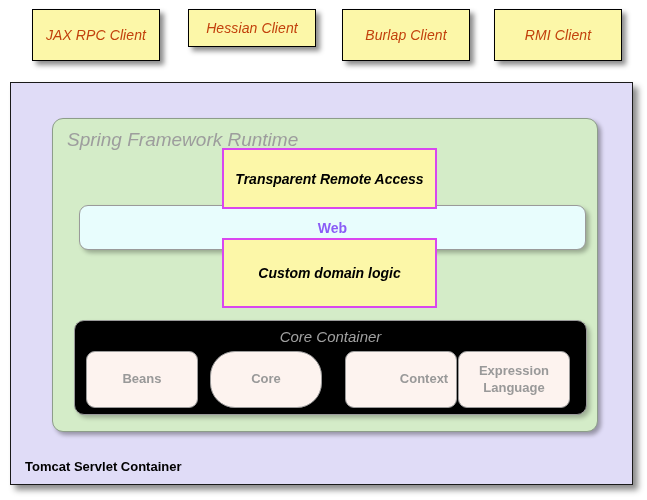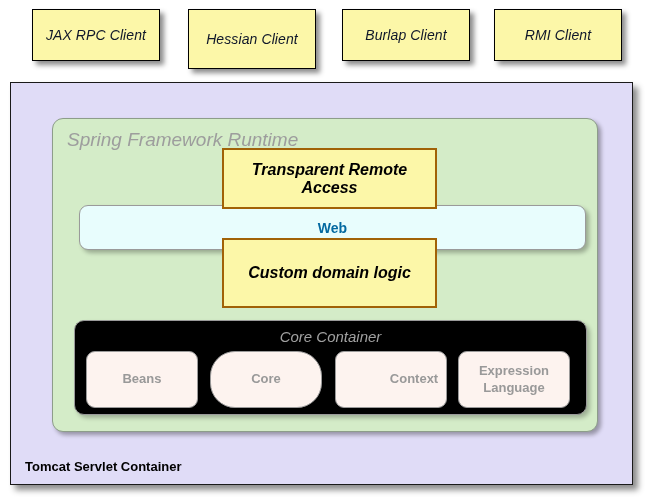--- a/index.html
+++ b/index.html
@@ -32,21 +32,21 @@
     text-align: center;
   }
 
   
   .client-box {
     background: #fcf7a8;
     border: 1.5px solid #000000;
     box-shadow: 4px 4px 5px rgba(0,0,0,0.45);
     font-style: italic;
     font-size: 14px;
-    color: #0f172a;
+    color: #c2410c;
     letter-spacing: 0.1px;
   }
 
   
   #servlet-container {
     position: absolute;
     left: 10px;
     top: 82px;
     width: 623px;
     height: 403px;
@@ -100,21 +100,21 @@
     border: 1px solid #9a9a9a;
     border-radius: 9px;
     box-shadow: 3px 3px 4px rgba(0,0,0,0.28);
     display: flex;
     align-items: center;
     justify-content: center;
   }
   #web-label {
     font-size: 14px;
     font-weight: bold;
-    color: #0369a1;
+    color: #8b5cf6;
   }
 
   
   #core-container {
     position: absolute;
     left: 74px;
     top: 320px;
     width: 513px;
     height: 95px;
     box-sizing: border-box;
@@ -149,37 +149,37 @@
     text-align: center;
     font-size: 13px;
     font-weight: bold;
     color: #999999;
     line-height: 1.25;
   }
 
   
   .overlay-box {
     background: #fcf7a8;
-    border: 2px solid #a16207;
-    font-style: italic;
-    font-weight: bold;
-    font-size: 16px;
+    border: 2px solid #d946ef;
+    font-style: italic;
+    font-weight: bold;
+    font-size: 14px;
     color: #000000;
   }
 </style>
 </head>
 <body>
 
 <div id="diagram">
 
   <div class="box client-box" style="left:32px; top:9px; width:128px; height:52px;">
     <span>JAX RPC Client</span>
   </div>
 
-  <div class="box client-box" style="left:188px; top:9px; width:128px; height:60px;">
+  <div class="box client-box" style="left:188px; top:9px; width:128px; height:38px;">
     <span>Hessian Client</span>
   </div>
 
   <div class="box client-box" style="left:342px; top:9px; width:128px; height:52px;">
     <span>Burlap Client</span>
   </div>
 
   <div class="box client-box" style="left:494px; top:9px; width:128px; height:52px;">
     <span>RMI Client</span>
   </div>
@@ -199,21 +199,21 @@
   <div id="core-container">
     <div id="core-container-label">Core Container</div>
   </div>
 
   <div class="core-module" style="left:86px;">
     <span>Beans</span>
   </div>
   <div class="core-module" style="left:210px;border-radius:25px;">
     <span>Core</span>
   </div>
-  <div class="core-module" style="left:335px;padding-left:46px;">
+  <div class="core-module" style="left:345px;padding-left:46px;">
     <span>Context</span>
   </div>
   <div class="core-module" style="left:458px;">
     <span>Expression Language</span>
   </div>
 
   <div class="box overlay-box" style="left:222px; top:148px; width:215px; height:61px;">
     <span>Transparent Remote Access</span>
   </div>
 

